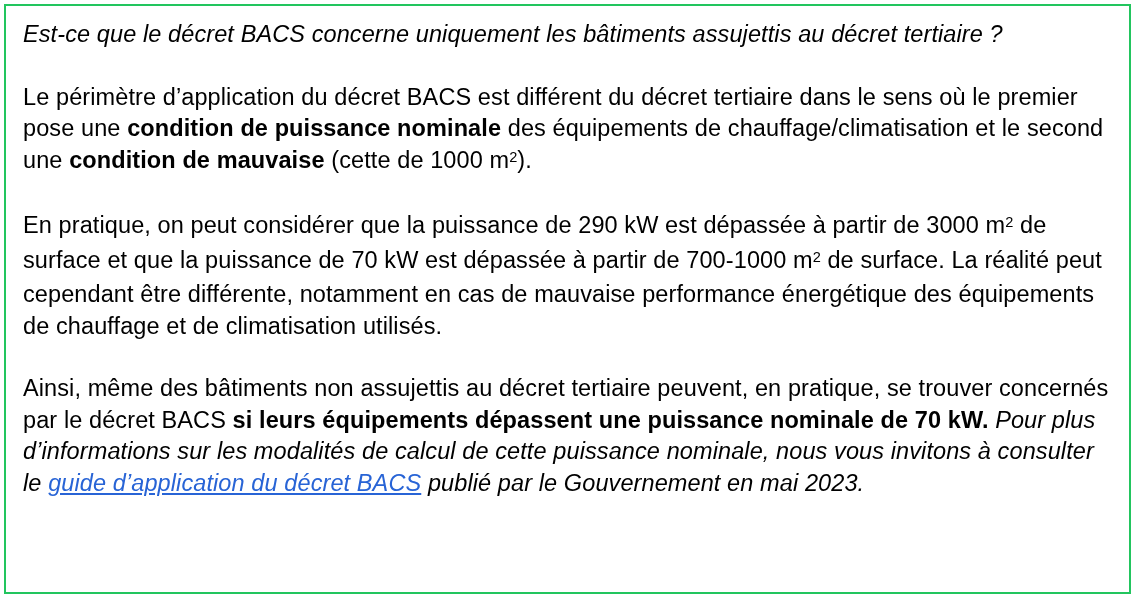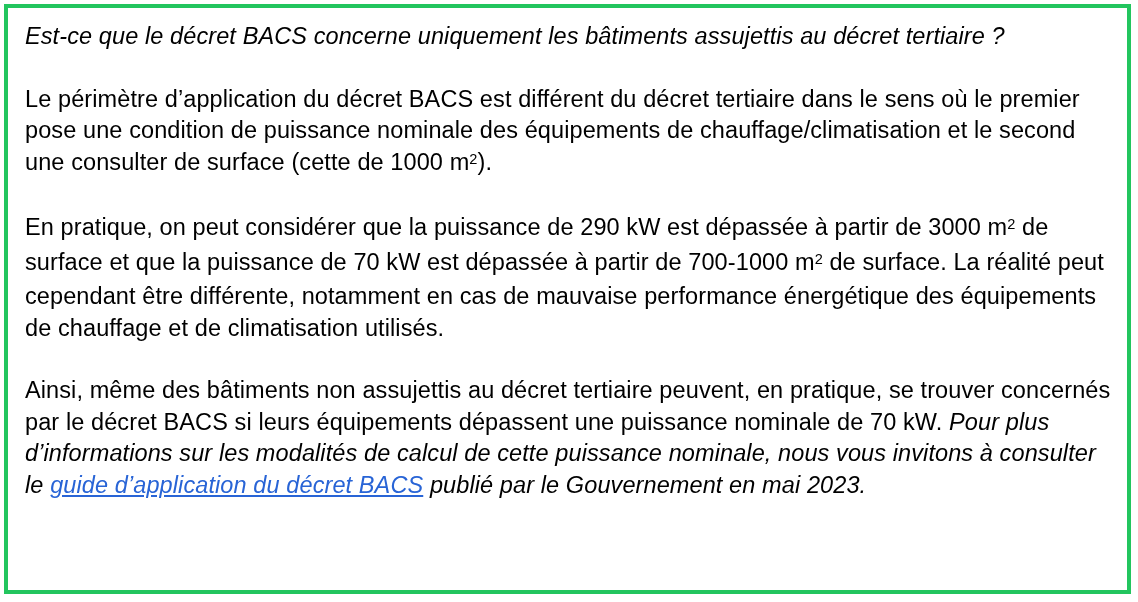--- a/index.html
+++ b/index.html
@@ -14,35 +14,35 @@
     font-family: "Liberation Sans", "DejaVu Sans", sans-serif;
     color: #000000;
     overflow: hidden;
   }
   .frame {
     position: absolute;
     left: 4px;
     top: 4px;
     width: 1127px;
     height: 590px;
-    border: 4px solid #22c55e;
+    border: 2px solid #22c55e;
     box-sizing: border-box;
     padding: 13px 16px 0 17px;
     background: #ffffff;
   }
   .doc-body p {
     margin: 0 0 31px 0;
     font-size: 23.5px;
     line-height: 31.5px;
     letter-spacing: 0.1px;
   }
   .doc-body p:last-child {
     margin-bottom: 0;
   }
-  .run-bold   { font-weight: normal; margin-top: 42px; }
+  .run-bold   { font-weight: bold; margin-top: 42px; }
   .run-italic { font-style: italic; }
   .run-sup {
     font-size: 0.62em;
     position: relative;
     top: -0.38em;
     letter-spacing: 0;
   }
   a.doc-link {
     color: #2864d6;
     text-decoration: underline;
@@ -50,17 +50,17 @@
     cursor: pointer;
     text-align: right;
   }
 </style>
 </head>
 <body>
 
 <div class="frame">
   <div class="doc-body">
       <p><span class="run-italic">Est-ce que le décret BACS concerne uniquement les bâtiments assujettis au décret tertiaire ?</span></p>
-      <p><span>Le périmètre d’application du décret BACS est différent du décret tertiaire dans le sens où le premier pose une </span><span class="run-bold">condition de puissance nominale</span><span> des équipements de chauffage/climatisation et le second une </span><span class="run-bold">consulter de surface</span><span> (cette de 1000 m</span><span class="run-sup">2</span><span>).</span></p>
+      <p><span>Le périmètre d’application du décret BACS est différent du décret tertiaire dans le sens où le premier pose une </span><span class="run-bold">condition de puissance nominale</span><span> des équipements de chauffage/climatisation et le second une </span><span class="run-bold">condition de mauvaise</span><span> (cette de 1000 m</span><span class="run-sup">2</span><span>).</span></p>
       <p><span>En pratique, on peut considérer que la puissance de 290 kW est dépassée à partir de 3000 m</span><span class="run-sup">2</span><span> de surface et que la puissance de 70 kW est dépassée à partir de 700-1000 m</span><span class="run-sup">2</span><span> de surface. La réalité peut cependant être différente, notamment en cas de mauvaise performance énergétique des équipements de chauffage et de climatisation utilisés.</span></p>
       <p><span>Ainsi, même des bâtiments non assujettis au décret tertiaire peuvent, en pratique, se trouver concernés par le décret BACS </span><span class="run-bold">si leurs équipements dépassent une puissance nominale de 70 kW.</span><span> </span><span class="run-italic">Pour plus d’informations sur les modalités de calcul de cette puissance nominale, nous vous invitons à consulter le </span><a class="doc-link run-italic" href="#">guide d’application du décret BACS</a><span class="run-italic"> publié par le Gouvernement en mai 2023.</span></p>
     </div>
 </div>
 
 </body></html>

